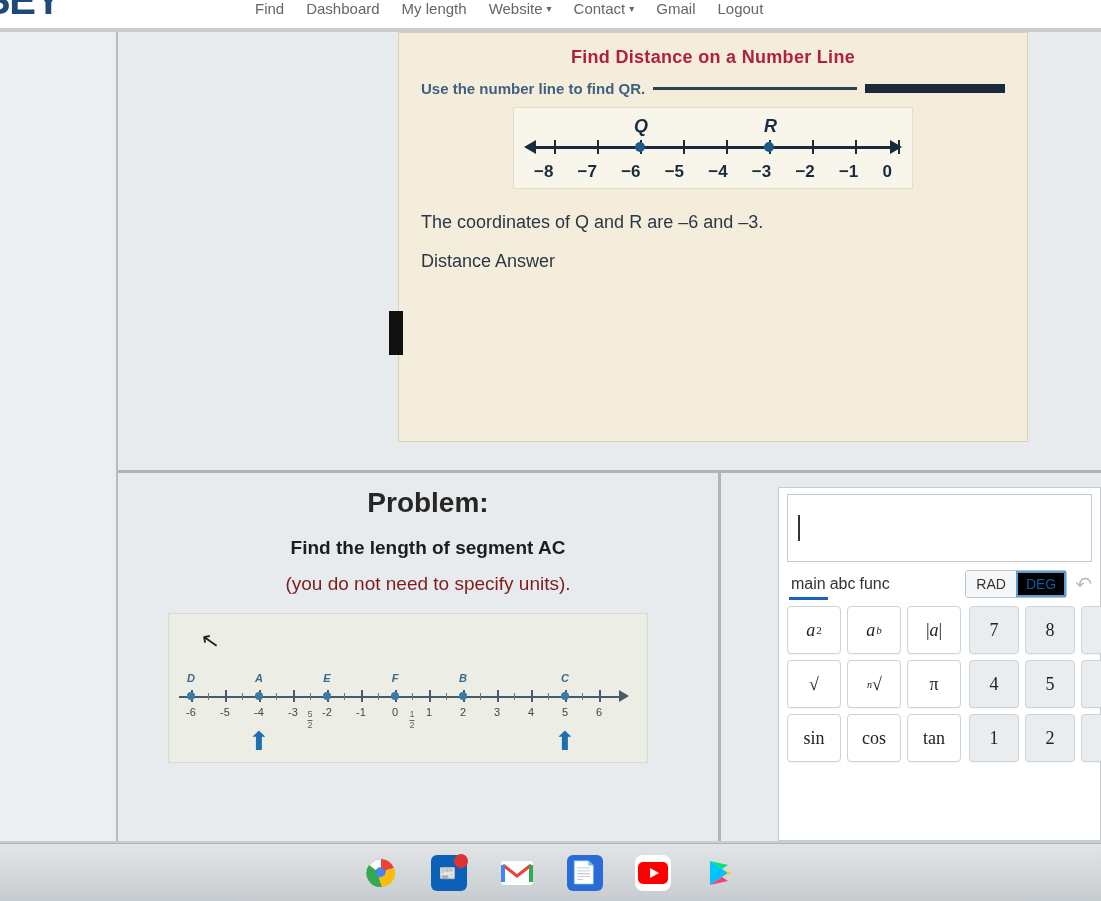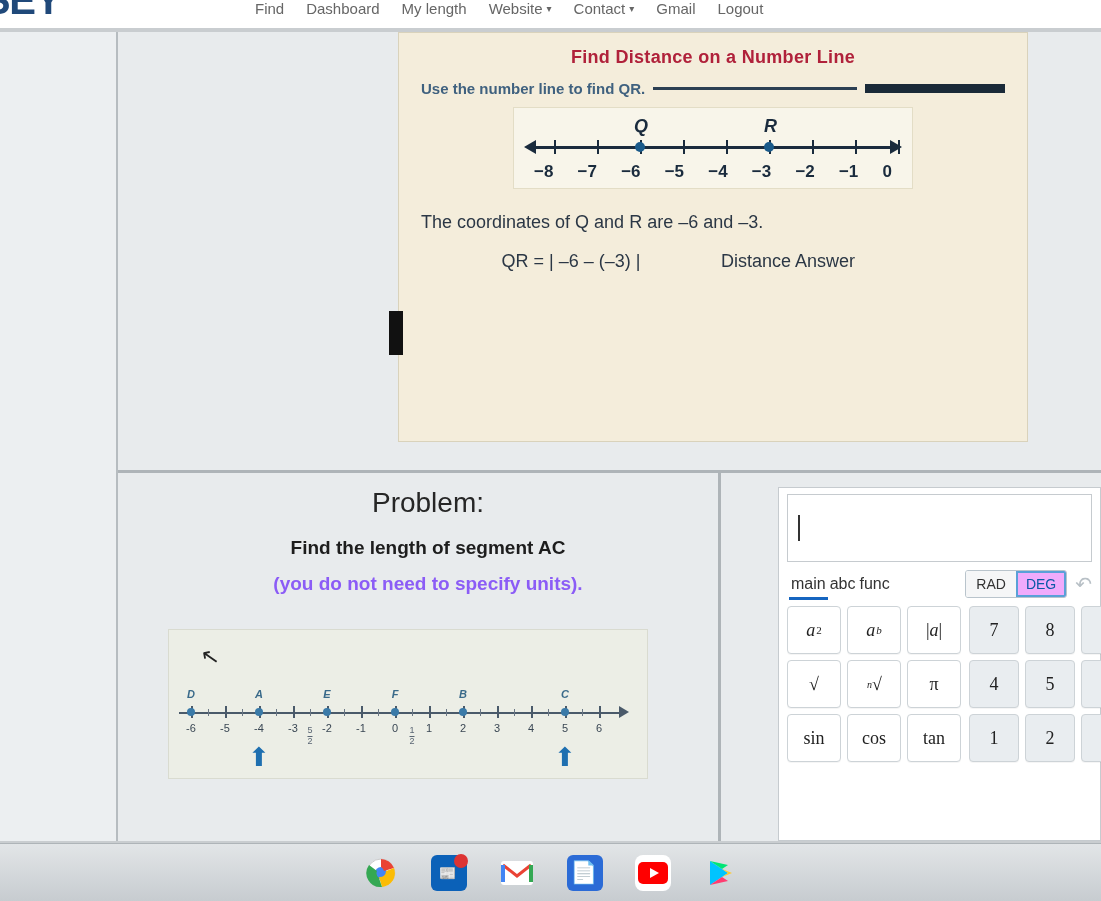--- a/index.html
+++ b/index.html
@@ -126,23 +126,23 @@
   .ex-answer .val { color:#4a8a57; font-weight:bold; font-size:17px; margin-left:12px;}
   .blackcorner { position:absolute; left:-10px; top:278px; width:14px; height:44px; background:#111;}
   
   .hdiv { position:absolute; left:0; right:0; top:438px; height:3px; background:#aeb4b8;}
   .vdiv { position:absolute; left:600px; top:441px; bottom:0; width:3px; background:#aeb4b8;}
   
   .problem {
     position:absolute;
     left:40px; top:455px; width:540px;
   }
-  .problem h2 { text-align:center; font-size:28px; font-weight:normal; color:#262626; margin-bottom:18px;}
+  .problem h2 { text-align:center; font-size:28px; font-weight:bold; color:#262626; margin-bottom:18px;}
   .problem .line1 { text-align:center; font-size:19px; font-weight:bold; color:#1d1d1d; margin-bottom:14px;}
-  .problem .line2 { text-align:center; font-size:19px; font-weight:bold; color:#8b5cf6; margin-bottom:34px;}
+  .problem .line2 { text-align:center; font-size:19px; font-weight:normal; color:#7f1d1d; margin-bottom:18px;}
   .probimg {
     background:#eceee6;
     border:1px solid #d9dbd0;
     height:150px;
     width:480px;
     margin-left:10px;
     position:relative;
   }
   .cursor { position:absolute; left:32px; top:14px; font-size:22px; color:#222; transform:rotate(-10deg);}
   .pn-axis { position:absolute; left:10px; right:26px; top:82px; height:2px; background:#4a5a6a;}
@@ -175,21 +175,21 @@
     align-items:center;
   }
   .calc .screen .ibar { width:2px; height:26px; background:#333; margin-right:2px;}
   .tabs { display:flex; align-items:center; gap:0; font-size:16px; color:#333; margin-bottom:8px; padding-left:2px;justify-content:flex-end;}
   .tabs .tgroup{ display:flex; gap:0;}
   .tabs .t { padding:4px 2px; cursor:pointer; position:relative;}
   .tabs .t.active::after{content:"";position:absolute;left:0;right:0;bottom:-3px;height:3px;background:#1565c0;}
   .tabs .spacer{flex:1;}
   .tabs .mode { display:flex; border:1px solid #b9c4cc; border-radius:3px; overflow:hidden;}
   .tabs .mode .m{ padding:5px 10px; font-size:14px; cursor:pointer; background:#f5f6f7;}
-  .tabs .mode .m.sel{ background:#f0abfc; color:#0b5aa7; outline:2px solid #5aa0d8; outline-offset:-2px;}
+  .tabs .mode .m.sel{ background:#000000; color:#0b5aa7; outline:2px solid #5aa0d8; outline-offset:-2px;}
   .undo { margin-left:8px; font-size:20px; color:#b8c0c6; cursor:pointer;}
   .keys { display:flex; gap:8px;}
   .kcol { display:grid; grid-template-columns:repeat(3,54px); grid-auto-rows:48px; gap:6px;}
   .kcol.num { grid-template-columns:repeat(3,50px);}
   .key {
     background:#fff;
     border:1px solid #cdd3d7;
     border-radius:4px;
     display:flex; align-items:center; justify-content:center;
     font-size:18px;
@@ -279,21 +279,20 @@
             <span>−4</span>
             <span>−3</span>
             <span>−2</span>
             <span>−1</span>
             <span>0</span>
         </div>
       </div>
       <div class="ex-body">
         <div class="coords">The coordinates of Q and R are –6 and –3.</div>
         <div class="workrow">
-          <div class="lhs">QR = | –6 – (–3) |</div>
           <div class="rhs">Distance Answer</div>
         </div>
         <div class="workrow">
         </div>
       </div>
     </div>
 
     <div class="hdiv"></div>
     <div class="vdiv"></div>
 

